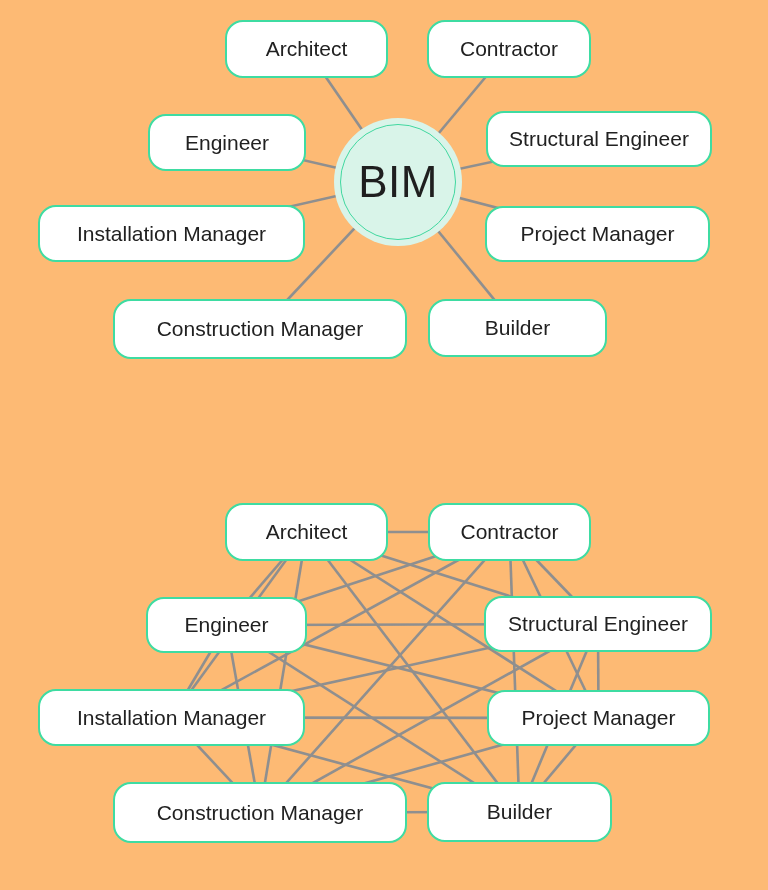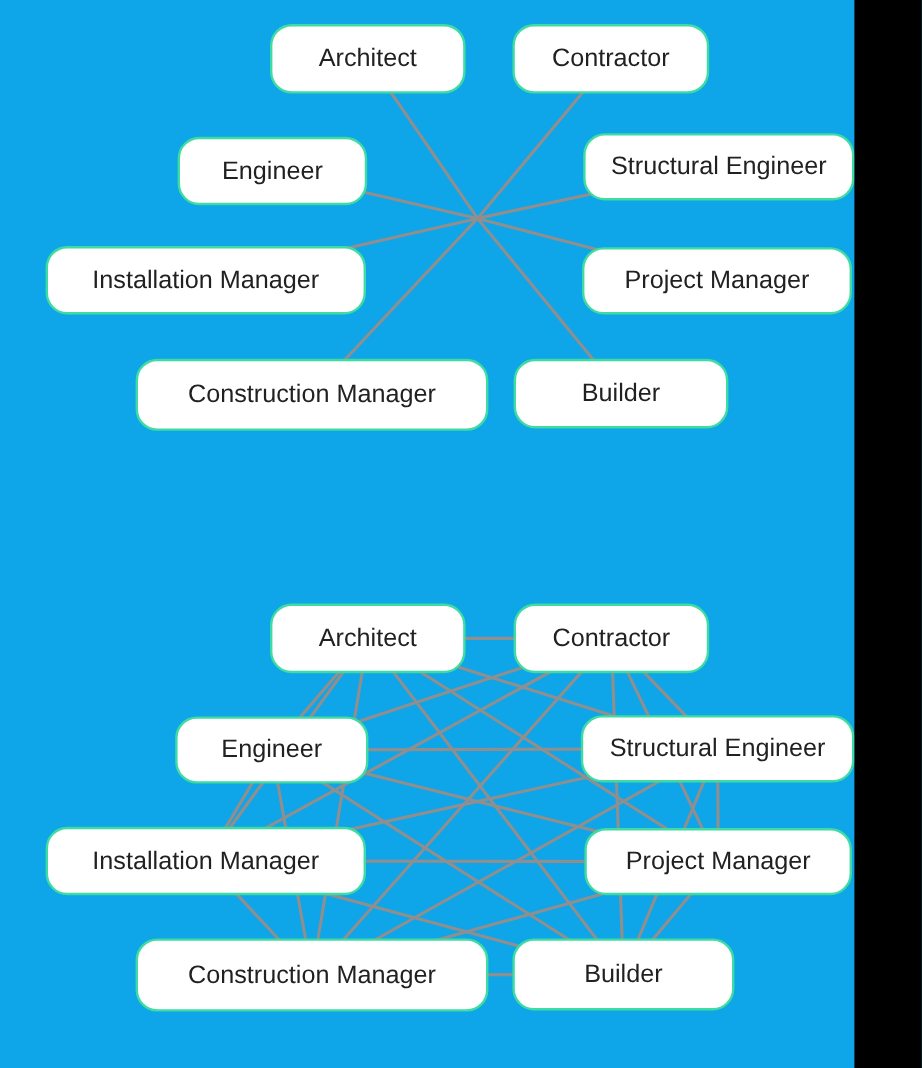--- a/index.html
+++ b/index.html
@@ -2,23 +2,23 @@
 <html><head>
 <meta charset="utf-8">
 <style>
   html, body {
     margin: 0;
     padding: 0;
     background: #000000;
   }
   .stage {
     position: relative;
-    width: 712px;
+    width: 768px;
     height: 890px;
-    background: #0ea5e9;
+    background: #fdba74;
     overflow: hidden;
     font-family: "Liberation Sans", "DejaVu Sans", sans-serif;
   }
   .diagram {
     position: absolute;
     inset: 0;
   }
   .wires {
     position: absolute;
     inset: 0;
@@ -101,20 +101,23 @@
     <div class="node" style="left:485px; top:206px; width:225px; height:56px;">
       <span class="node-label">Project Manager</span>
     </div>
     <div class="node" style="left:113px; top:299px; width:294px; height:60px;">
       <span class="node-label">Construction Manager</span>
     </div>
     <div class="node" style="left:428px; top:299px; width:179px; height:58px;">
       <span class="node-label">Builder</span>
     </div>
 
+    <div class="hub" style="left:334px; top:118px; width:128px; height:128px;">
+      <span class="hub-label">BIM</span>
+    </div>
   </section>
 
   <section class="diagram">
     <svg class="wires" width="768" height="890" viewBox="0 0 768 890">
         <line x1="306.5" y1="532" x2="509.5" y2="532" stroke="#8f8f8f" stroke-width="2.6"></line>
         <line x1="306.5" y1="532" x2="226.5" y2="625" stroke="#8f8f8f" stroke-width="2.6"></line>
         <line x1="306.5" y1="532" x2="598" y2="624" stroke="#8f8f8f" stroke-width="2.6"></line>
         <line x1="306.5" y1="532" x2="171.5" y2="717.5" stroke="#8f8f8f" stroke-width="2.6"></line>
         <line x1="306.5" y1="532" x2="598.5" y2="718" stroke="#8f8f8f" stroke-width="2.6"></line>
         <line x1="306.5" y1="532" x2="260" y2="812.5" stroke="#8f8f8f" stroke-width="2.6"></line>

